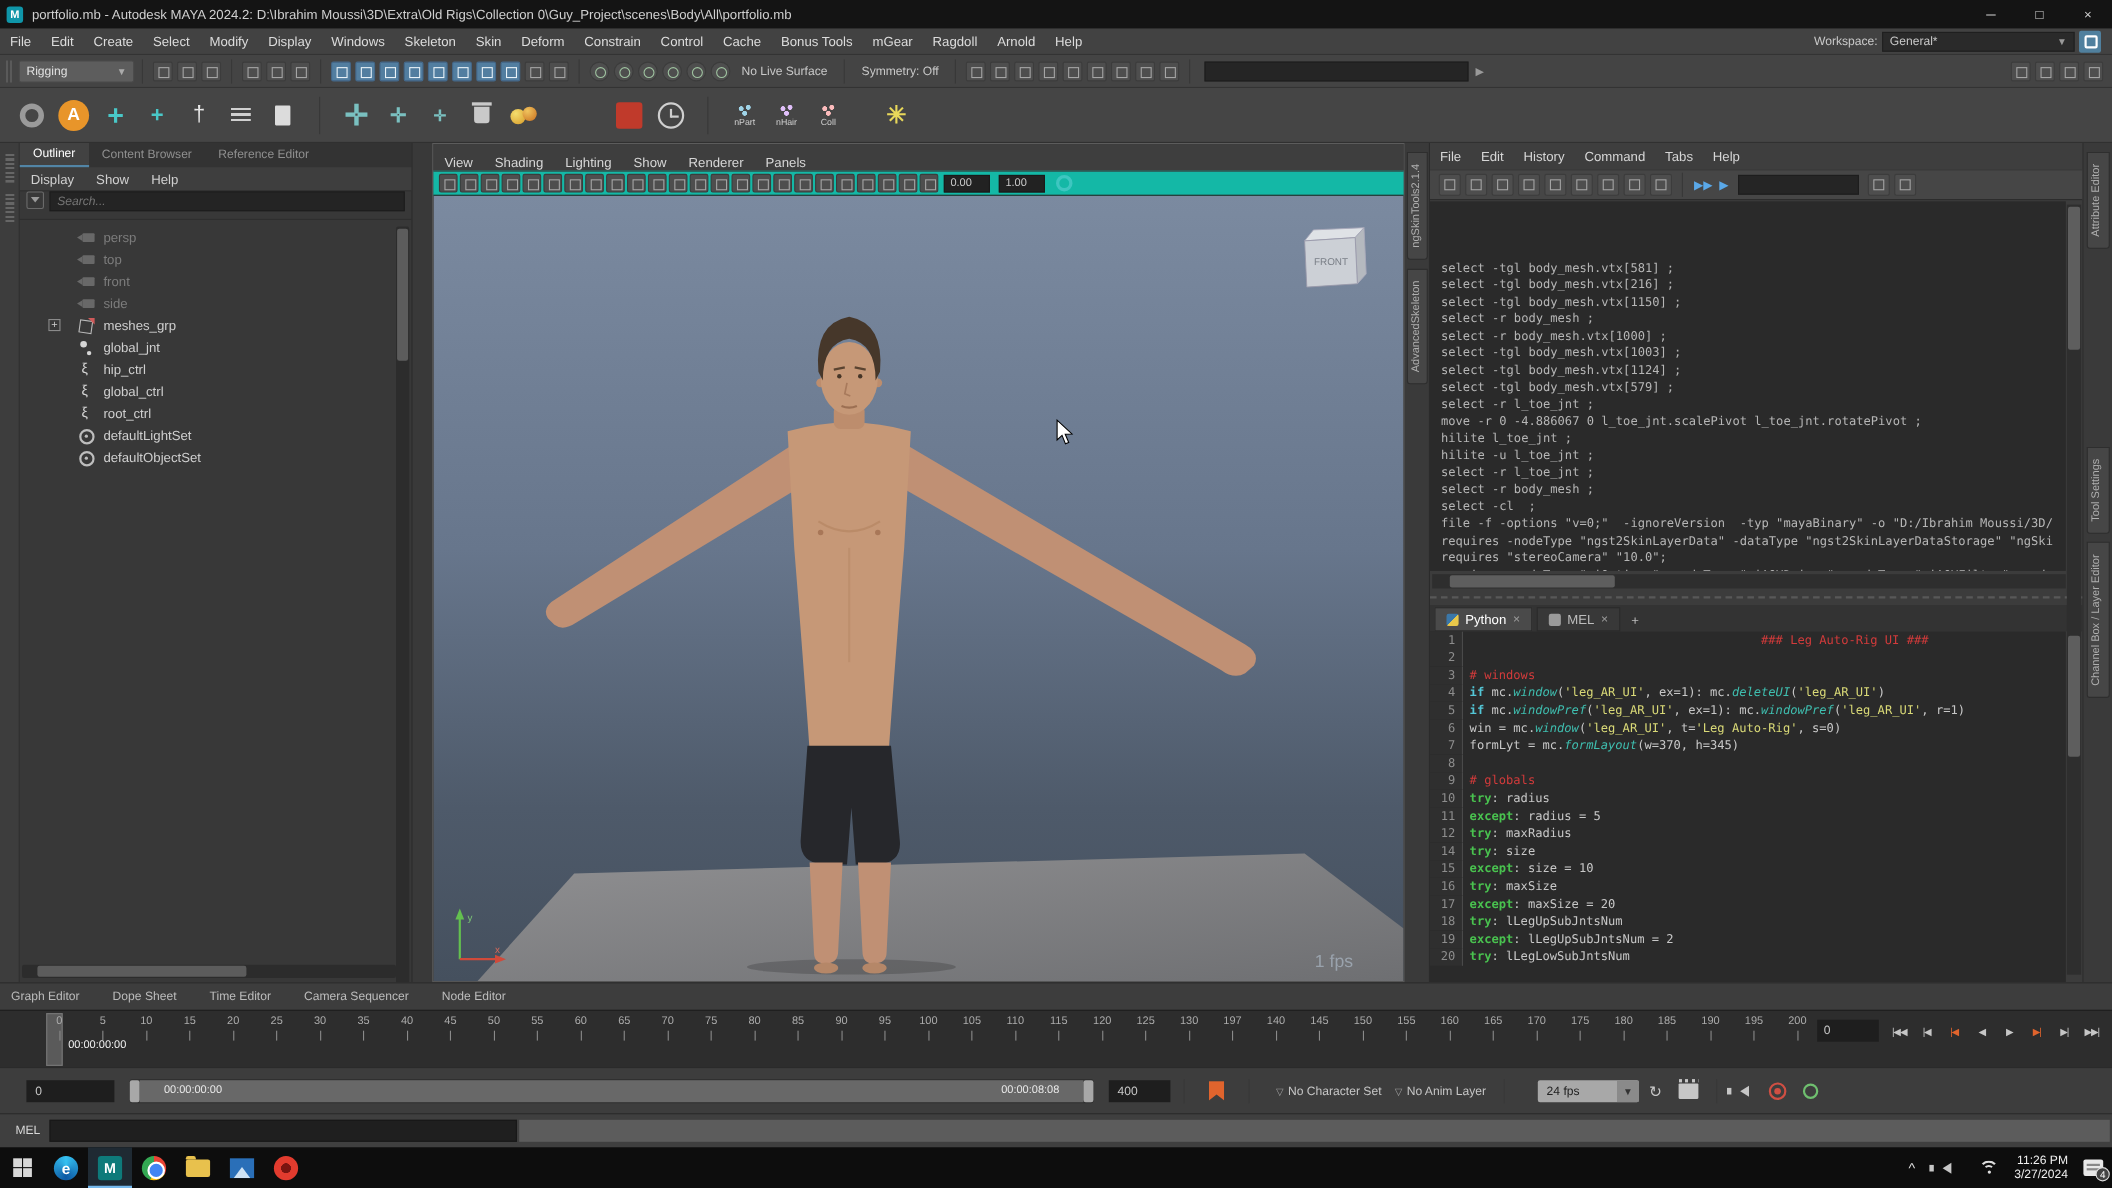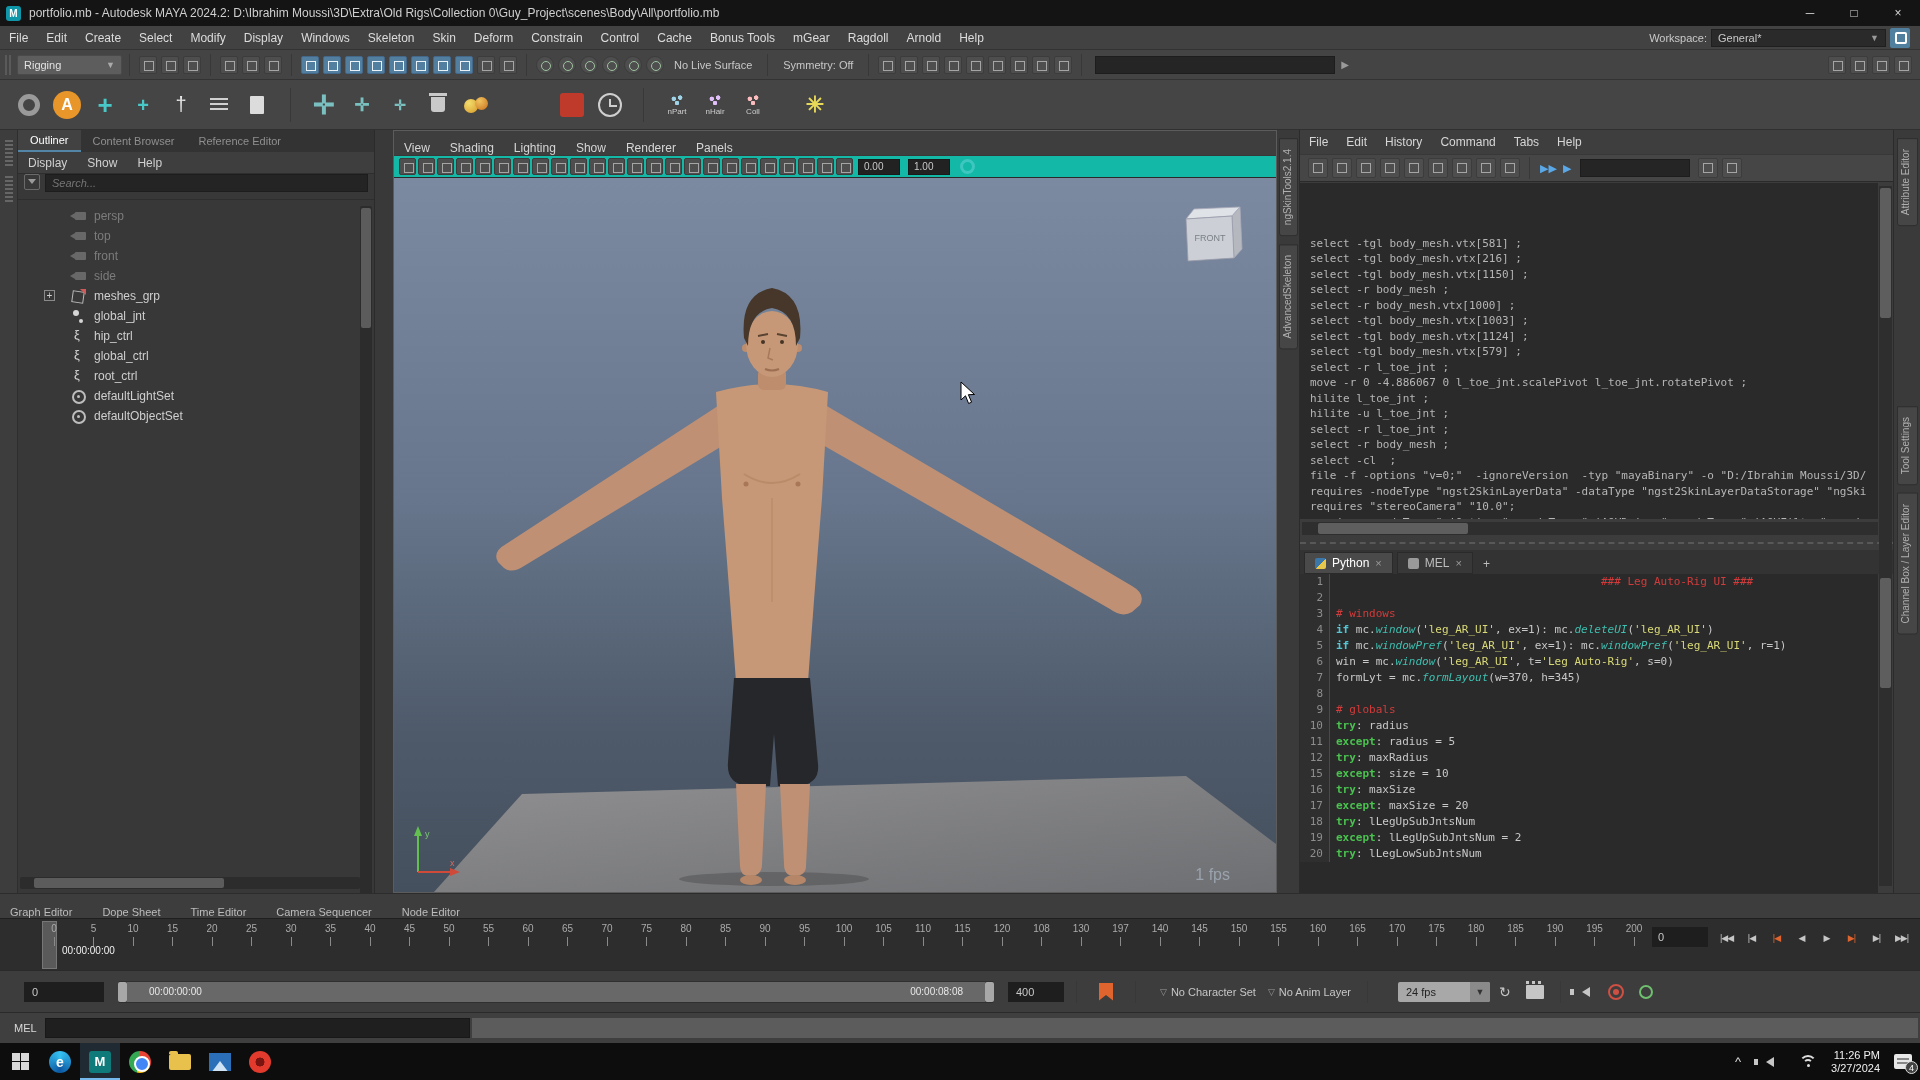--- a/index.html
+++ b/index.html
@@ -142,21 +142,21 @@
   .tk-k{color:#53c6d6;font-weight:bold}
   .tk-f{color:#3fbfb0;font-style:italic}
   .tk-s{color:#d9d977}
   .tk-g{color:#49c24f;font-weight:bold}
   .tk-c{color:#d23b3b}
   .tk-p{color:#c8c8c8}
   #sescroll-v{position:absolute;right:1px;top:56px;width:13px;height:700px;background:#2e2e2e}
   #sescroll-v .t1{position:absolute;left:1px;top:2px;width:11px;height:130px;background:#5e5e5e;border-radius:2px}
   #sescroll-v .t2{position:absolute;left:1px;top:392px;width:11px;height:110px;background:#5e5e5e;border-radius:2px}
   
-  #editorsrow{left:0;top:893px;width:1920px;height:25px;background:#3d3d3d;display:flex;align-items:flex-end;
+  #editorsrow{left:0;top:893px;width:1920px;height:25px;background:#3d3d3d;display:flex;align-items:center;
     font-size:11px;color:#bcbcbc;border-top:1px solid #2c2c2c;padding-left:10px;gap:30px}
   #timeslider{left:0;top:918px;width:1920px;height:52px;background:#2d2d2d;border-top:1px solid #1f1f1f}
   #ticks{position:absolute;left:44px;top:4px;width:1600px;display:flex;justify-content:space-between}
   .tick{display:flex;flex-direction:column;align-items:center;width:20px;color:#ababab;font-size:10px}
   .tick i{width:1px;height:9px;background:#8a8a8a;margin-top:3px}
   #playhead{position:absolute;left:42px;top:2px;width:15px;height:48px;background:#5a5a5a;border:1px solid #777}
   #curtc{position:absolute;left:62px;top:26px;color:#f0f0f0;font-size:10px}
   #endfield{position:absolute;left:1652px;top:8px;width:56px;height:20px;background:#1e1e1e;color:#c8c8c8;
     font-size:11px;display:flex;align-items:center;padding:0 6px}
   #playback{position:absolute;left:1714px;top:4px;display:flex;align-items:center;height:30px}
@@ -669,20 +669,21 @@
       <div class="cl"><span class="ln">3</span><span class="lt"><span class="tk-c"># windows</span></span></div>
       <div class="cl"><span class="ln">4</span><span class="lt"><span class="tk-k">if</span><span class="tk-p"> mc.</span><span class="tk-f">window</span><span class="tk-p">(</span><span class="tk-s">'leg_AR_UI'</span><span class="tk-p">, ex=1): mc.</span><span class="tk-f">deleteUI</span><span class="tk-p">(</span><span class="tk-s">'leg_AR_UI'</span><span class="tk-p">)</span></span></div>
       <div class="cl"><span class="ln">5</span><span class="lt"><span class="tk-k">if</span><span class="tk-p"> mc.</span><span class="tk-f">windowPref</span><span class="tk-p">(</span><span class="tk-s">'leg_AR_UI'</span><span class="tk-p">, ex=1): mc.</span><span class="tk-f">windowPref</span><span class="tk-p">(</span><span class="tk-s">'leg_AR_UI'</span><span class="tk-p">, r=1)</span></span></div>
       <div class="cl"><span class="ln">6</span><span class="lt"><span class="tk-p">win = mc.</span><span class="tk-f">window</span><span class="tk-p">(</span><span class="tk-s">'leg_AR_UI'</span><span class="tk-p">, t=</span><span class="tk-s">'Leg Auto-Rig'</span><span class="tk-p">, s=0)</span></span></div>
       <div class="cl"><span class="ln">7</span><span class="lt"><span class="tk-p">formLyt = mc.</span><span class="tk-f">formLayout</span><span class="tk-p">(w=370, h=345)</span></span></div>
       <div class="cl"><span class="ln">8</span><span class="lt"></span></div>
       <div class="cl"><span class="ln">9</span><span class="lt"><span class="tk-c"># globals</span></span></div>
       <div class="cl"><span class="ln">10</span><span class="lt"><span class="tk-g">try</span><span class="tk-p">: radius</span></span></div>
       <div class="cl"><span class="ln">11</span><span class="lt"><span class="tk-g">except</span><span class="tk-p">: radius = 5</span></span></div>
       <div class="cl"><span class="ln">12</span><span class="lt"><span class="tk-g">try</span><span class="tk-p">: maxRadius</span></span></div>
+      <div class="cl"><span class="ln">14</span><span class="lt"><span class="tk-g">try</span><span class="tk-p">: size</span></span></div>
       <div class="cl"><span class="ln">15</span><span class="lt"><span class="tk-g">except</span><span class="tk-p">: size = 10</span></span></div>
       <div class="cl"><span class="ln">16</span><span class="lt"><span class="tk-g">try</span><span class="tk-p">: maxSize</span></span></div>
       <div class="cl"><span class="ln">17</span><span class="lt"><span class="tk-g">except</span><span class="tk-p">: maxSize = 20</span></span></div>
       <div class="cl"><span class="ln">18</span><span class="lt"><span class="tk-g">try</span><span class="tk-p">: lLegUpSubJntsNum</span></span></div>
       <div class="cl"><span class="ln">19</span><span class="lt"><span class="tk-g">except</span><span class="tk-p">: lLegUpSubJntsNum = 2</span></span></div>
       <div class="cl"><span class="ln">20</span><span class="lt"><span class="tk-g">try</span><span class="tk-p">: lLegLowSubJntsNum</span></span></div>
     </div>
   <div id="sescroll-v">
       <div class="t1"></div>
       <div class="t2"></div>
@@ -796,21 +797,21 @@
       </div>
       <div class="tick">
         <span>115</span>
         <i></i>
       </div>
       <div class="tick">
         <span>120</span>
         <i></i>
       </div>
       <div class="tick">
-        <span>108</span>
+        <span>125</span>
         <i></i>
       </div>
       <div class="tick">
         <span>130</span>
         <i></i>
       </div>
       <div class="tick">
         <span>197</span>
         <i></i>
       </div>

